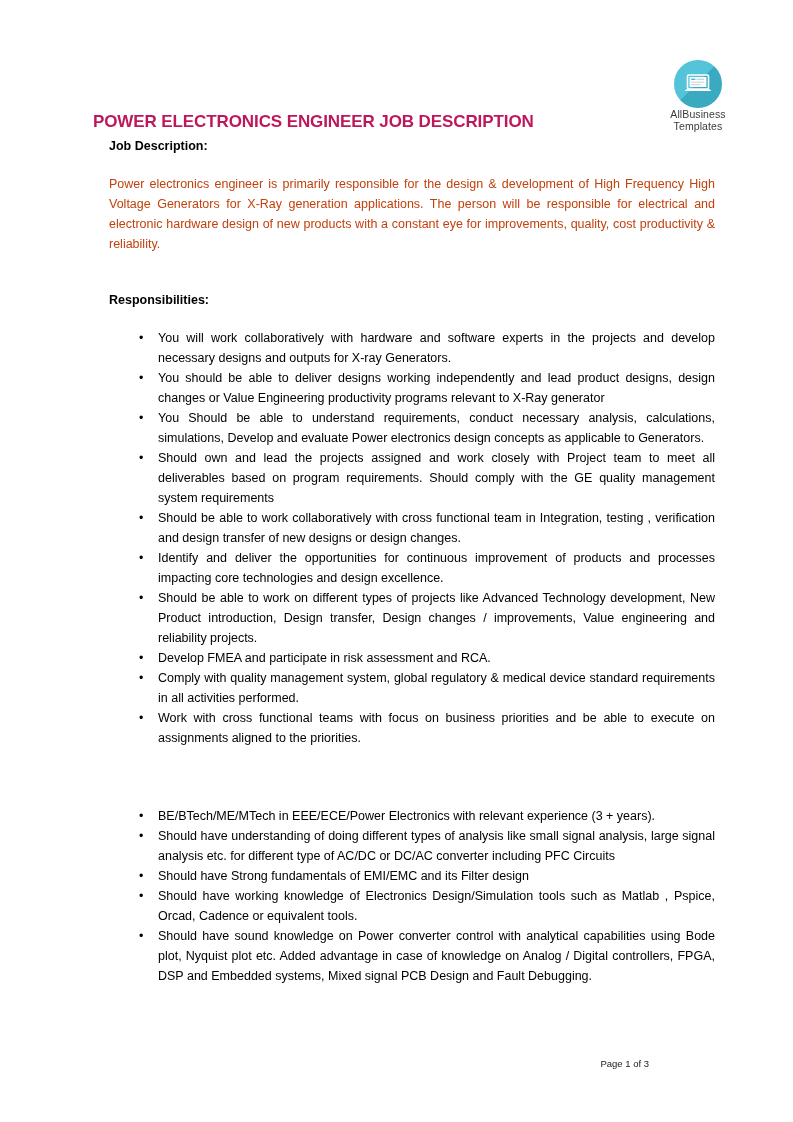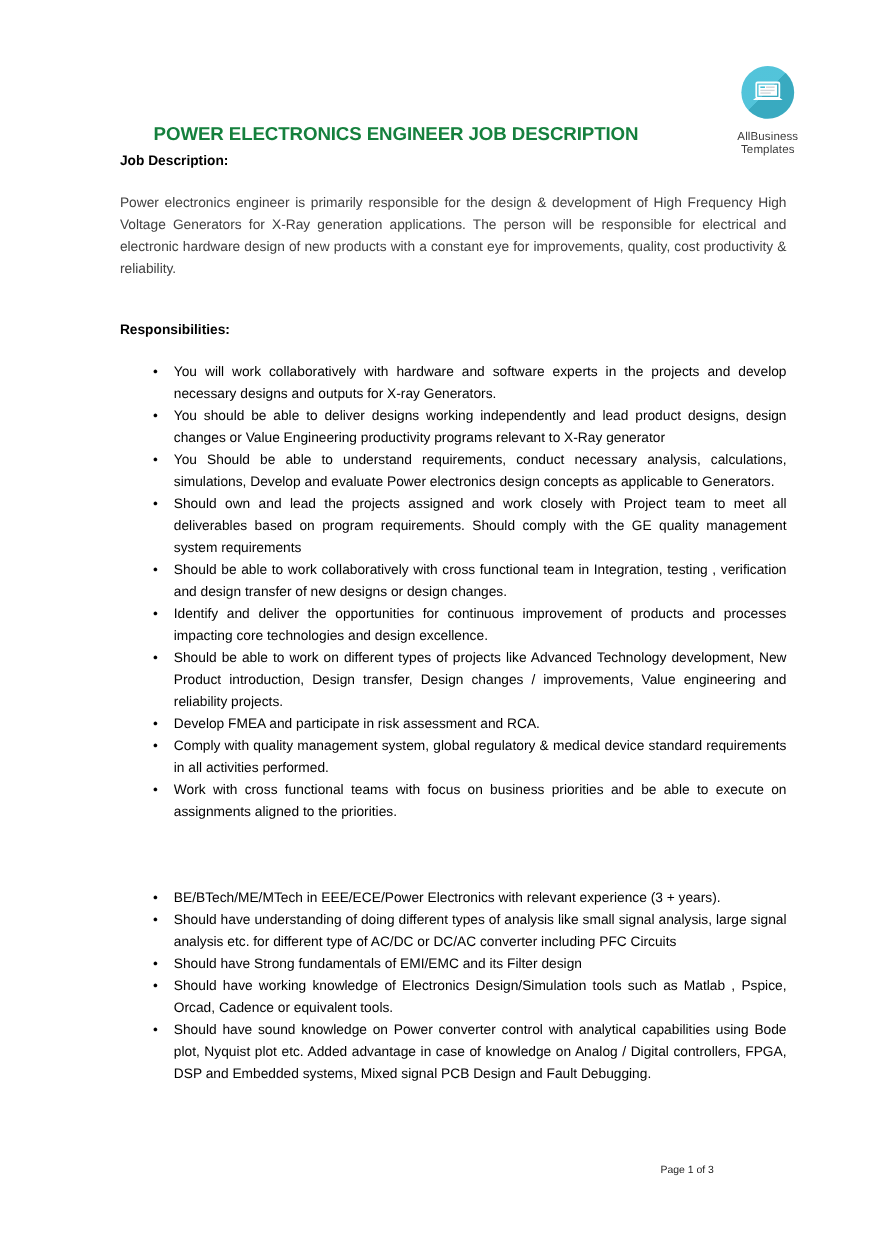--- a/index.html
+++ b/index.html
@@ -43,40 +43,39 @@
     width: 100%; height: 100%;
     background: linear-gradient(135deg, rgba(255,255,255,0.10) 0%, rgba(255,255,255,0.10) 48%, rgba(0,0,0,0.10) 48%, rgba(0,0,0,0.10) 100%);
   }
   .logo-circle svg {
     position: absolute;
     left: 50%;
     top: 50%;
     transform: translate(-50%, -50%);
   }
   .logo-text {
-    margin-top: 10px;
+    margin-top: 0;
     font-family: "Liberation Sans", sans-serif;
     font-size: 10.5px;
     line-height: 12px;
     color: #3b3b3b;
     letter-spacing: 0.1px;
   }
 
   
   .doc-title {
     position: absolute;
     top: 112px;
     left: 93px;
     width: 534px;
-    text-align: center;
     font-family: "Liberation Sans", sans-serif;
     font-weight: bold;
     font-size: 17px;
     letter-spacing: -0.1px;
-    color: #15803d;
+    color: #be185d;
   }
 
   
   .content {
     position: absolute;
     top: 138px;
     left: 109px;
     width: 606px;
   }
 
@@ -88,21 +87,21 @@
     color: #000;
     margin: 0;
   }
 
   .para {
     font-family: "Liberation Sans", sans-serif;
     font-size: 12.5px;
     line-height: 20px;
     text-align: justify;
     text-justify: inter-word;
-    color: #404040;
+    color: #c2410c;
     margin: 0;
   }
 
   ul.bullets {
     list-style: none;
     margin: 0;
     padding: 0;
   }
   ul.bullets > li {
     position: relative;

